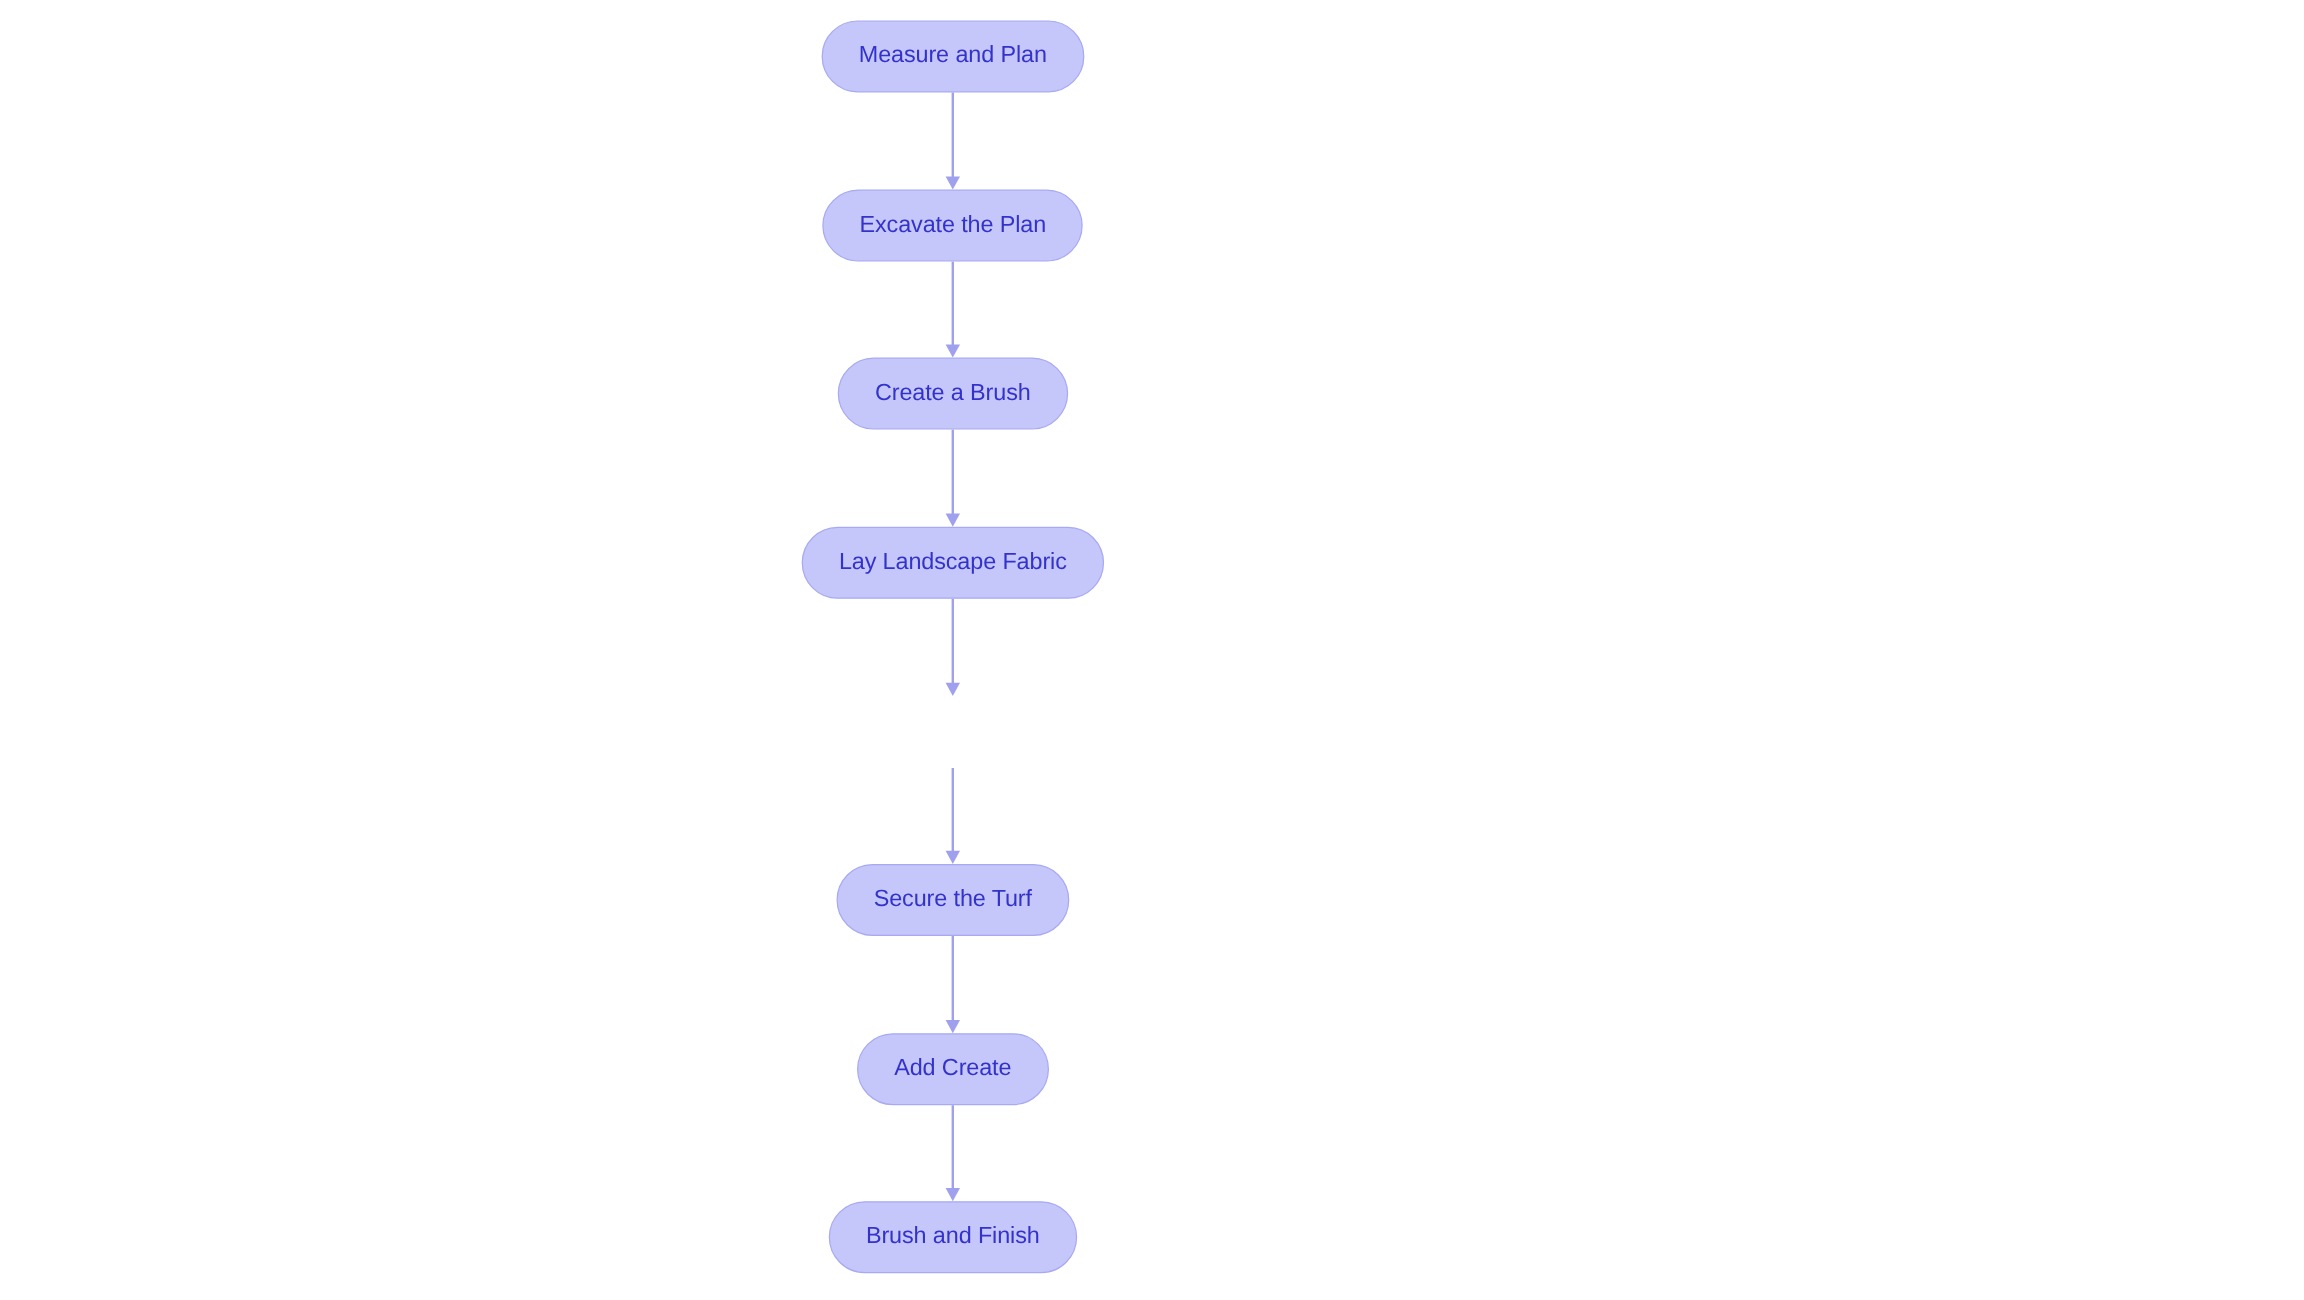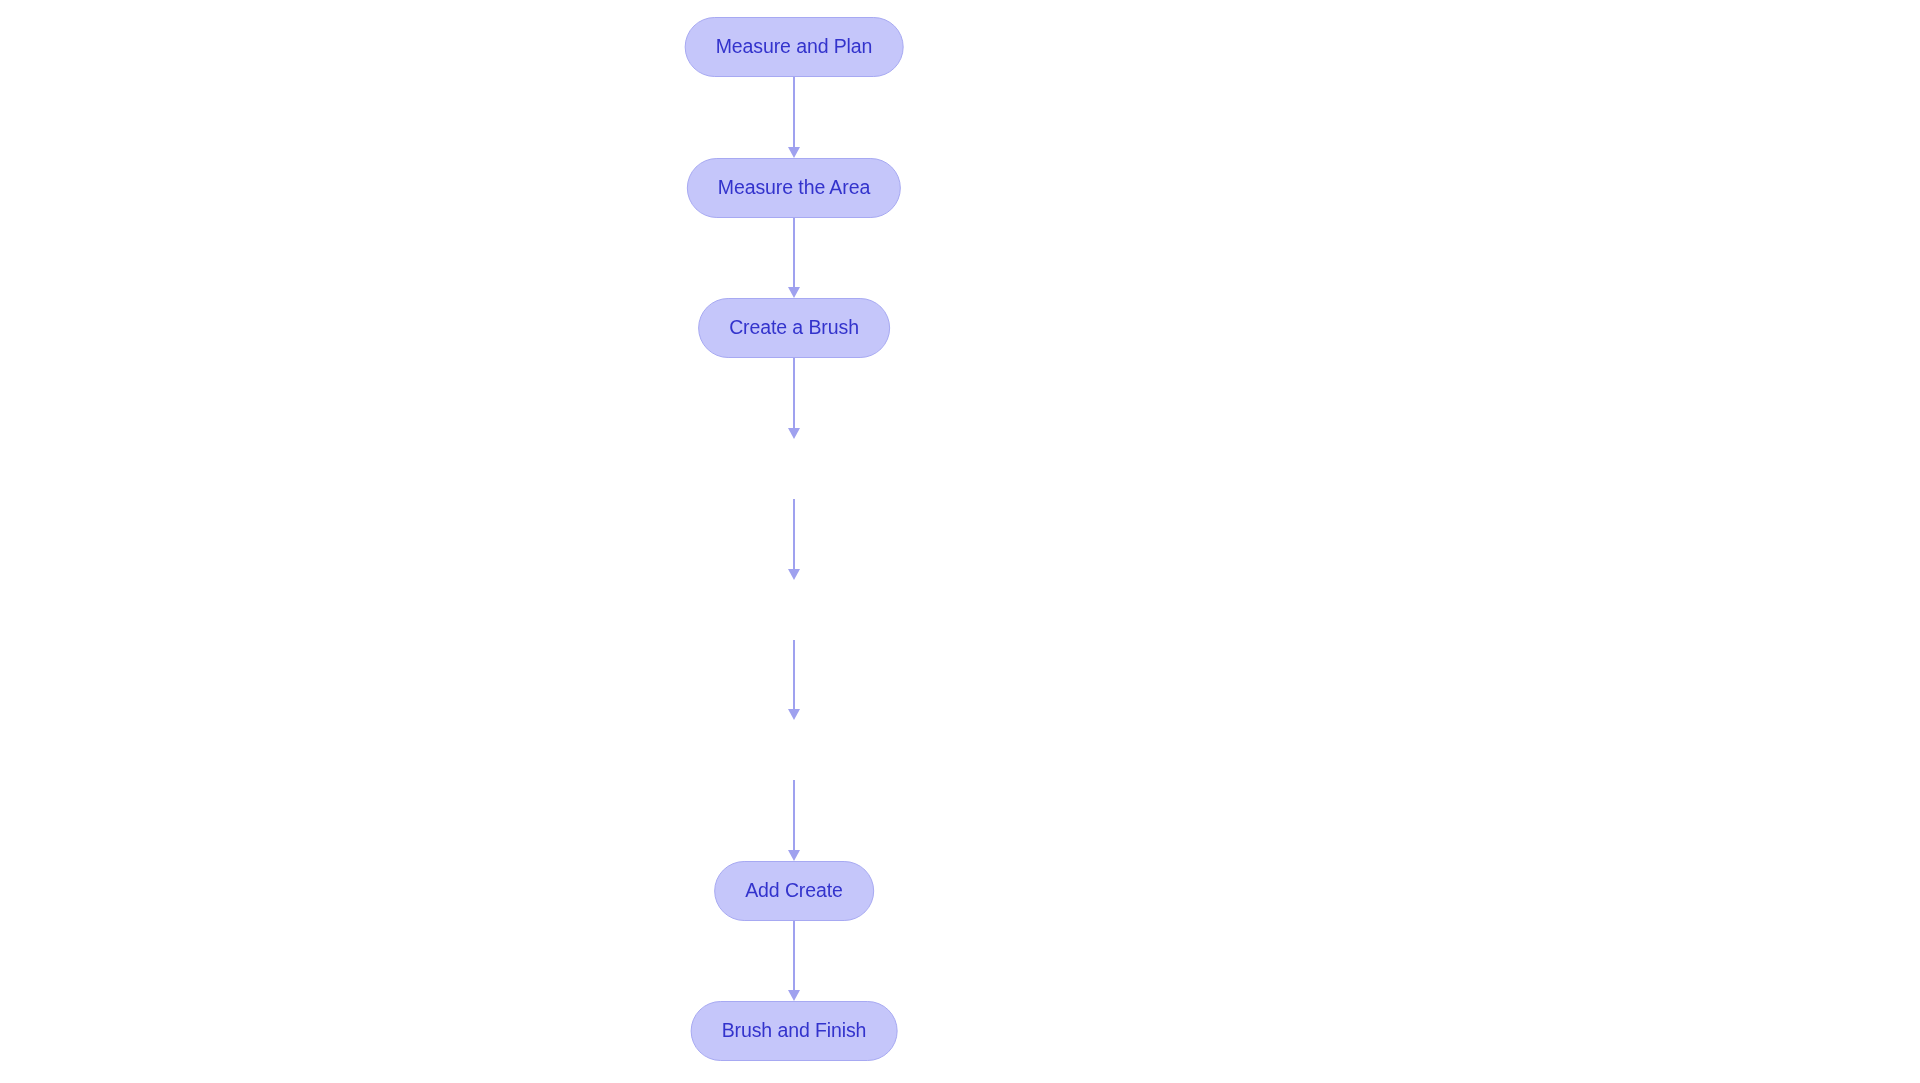--- a/index.html
+++ b/index.html
@@ -106,24 +106,30 @@
       <div class="arrowhead"></div>
     </div>
     <div class="connector" style="top: 921px; height: 80px;">
       <div class="line" style="height: 70px;"></div>
       <div class="arrowhead"></div>
     </div>
     <div class="node" style="top: 17px; min-width: 167px;">
       <span class="node-label">Measure and Plan</span>
     </div>
     <div class="node" style="top: 158px; min-width: 174px;">
-      <span class="node-label">Measure the Area</span>
+      <span class="node-label">Excavate the Plan</span>
     </div>
     <div class="node" style="top: 298px; min-width: 146px;">
       <span class="node-label">Create a Brush</span>
+    </div>
+    <div class="node" style="top: 439px; min-width: 204px;">
+      <span class="node-label">Lay Landscape Fabric</span>
+    </div>
+    <div class="node" style="top: 720px; min-width: 160px;">
+      <span class="node-label">Secure the Turf</span>
     </div>
     <div class="node" style="top: 861px; min-width: 110px;">
       <span class="node-label">Add Create</span>
     </div>
     <div class="node" style="top: 1001px; min-width: 160px;">
       <span class="node-label">Brush and Finish</span>
     </div>
   </div>
 
 </body></html>

